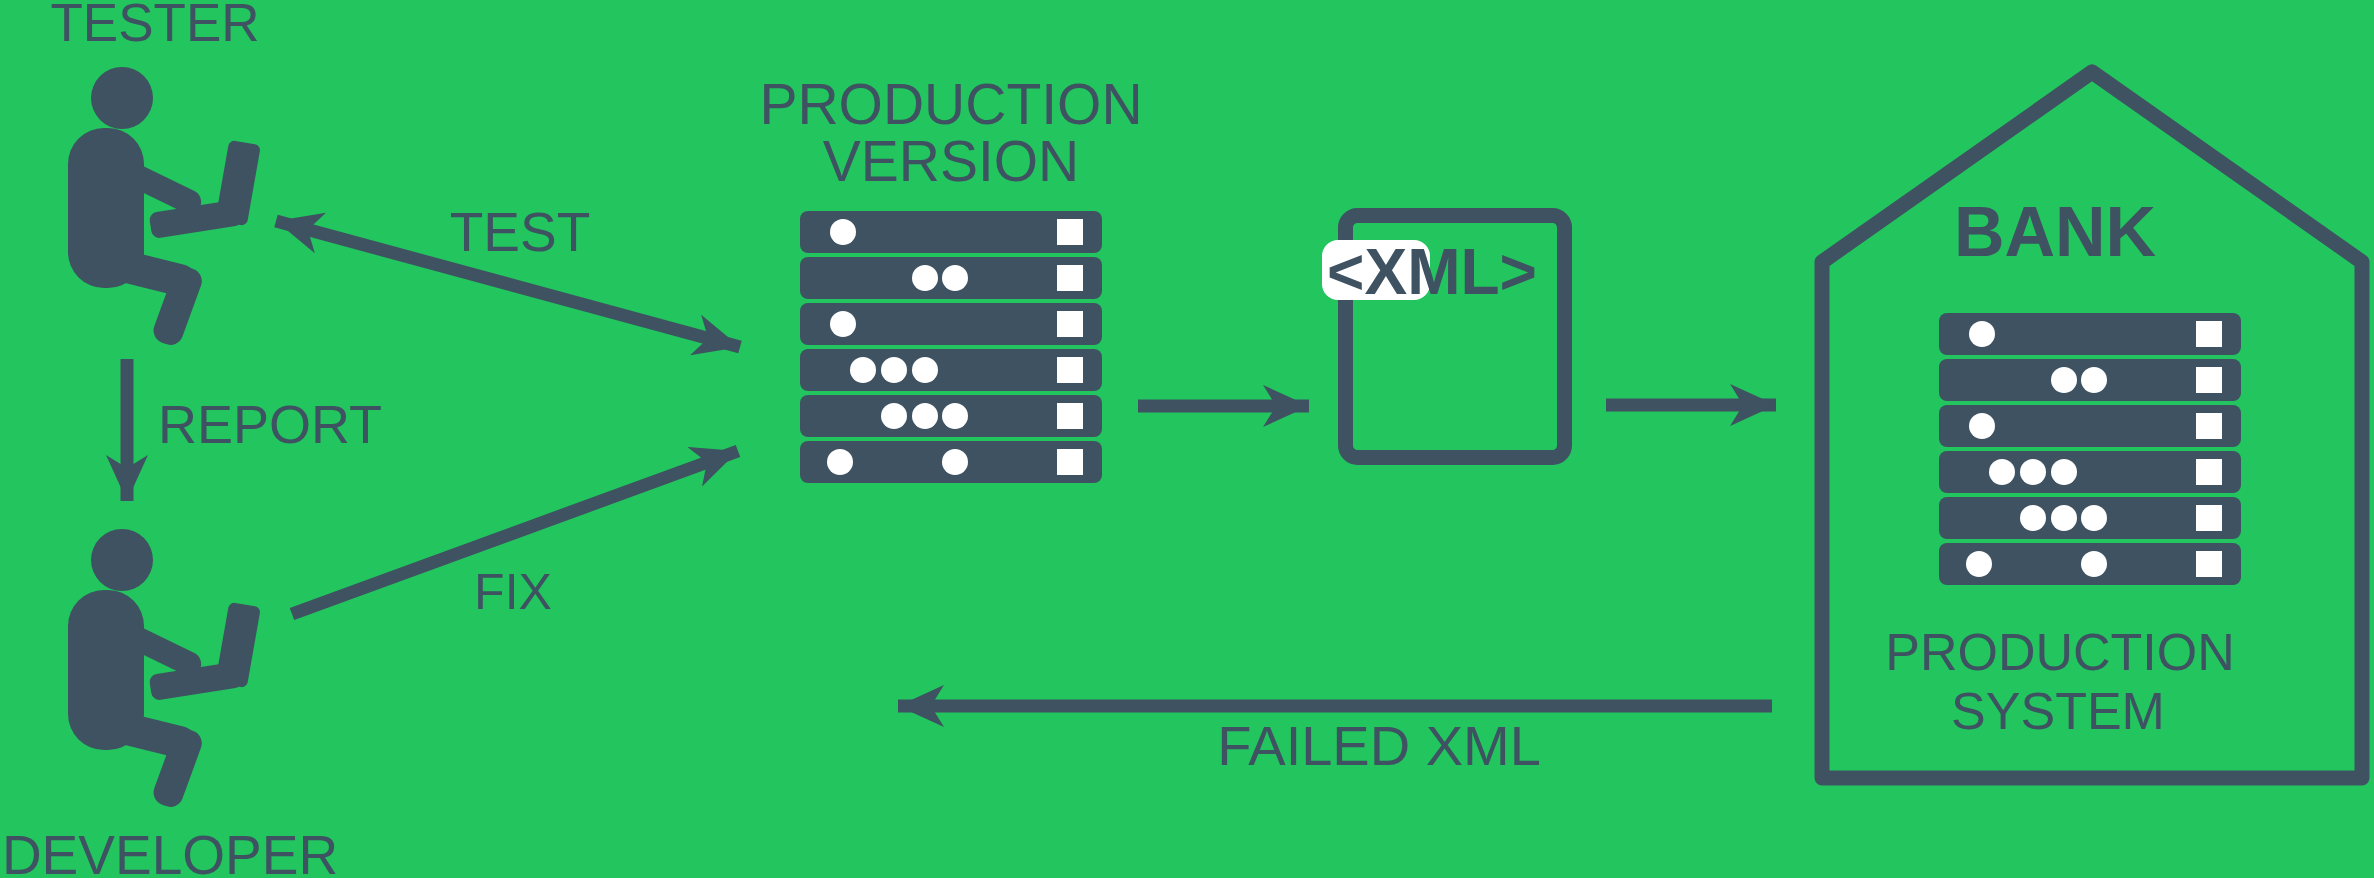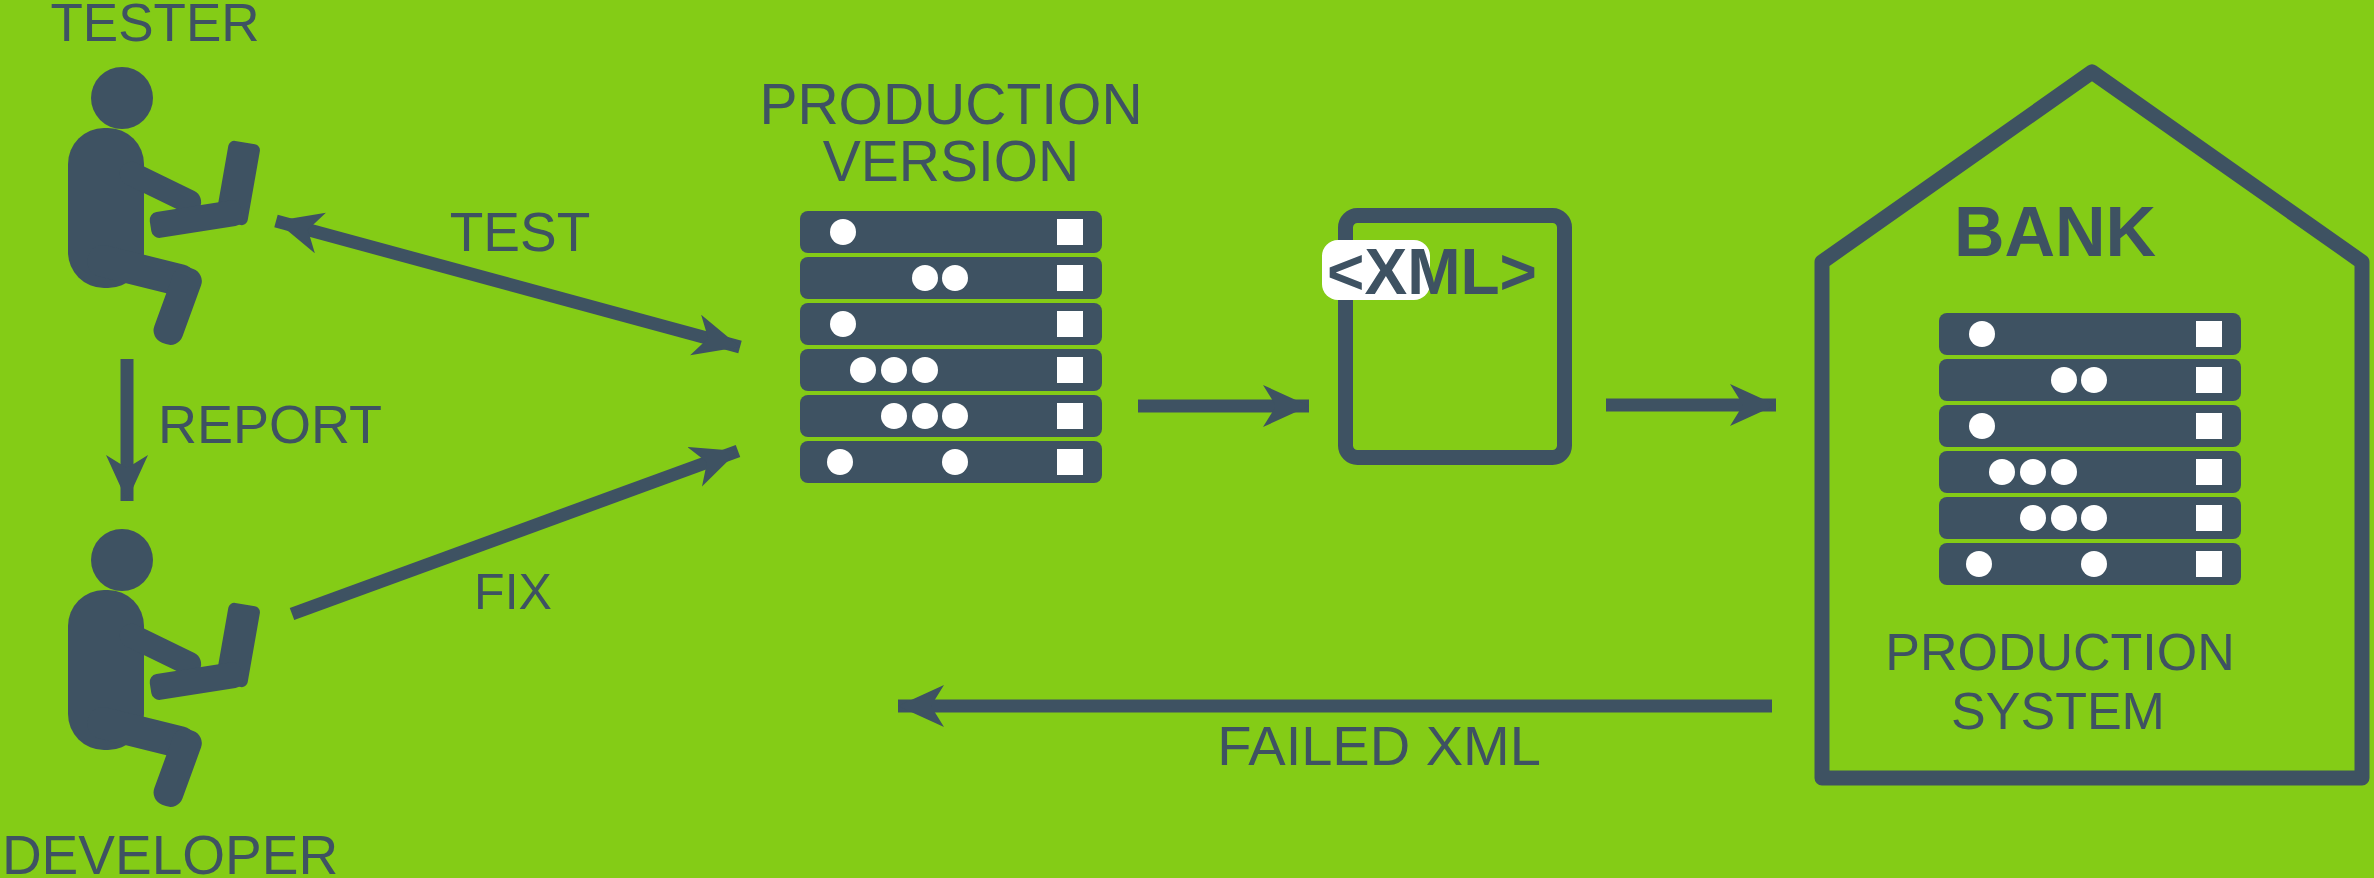--- a/index.html
+++ b/index.html
@@ -1,16 +1,16 @@
 <!DOCTYPE html>
 <html><head>
 <meta charset="utf-8">
 <style>
   html,body{margin:0;padding:0;background:#000;}
-  .stage{position:relative;width:2374px;height:878px;background:#84cc16;overflow:hidden;}
+  .stage{position:relative;width:2374px;height:878px;background:#22c55e;overflow:hidden;}
   svg{display:block;}
   text{font-family:"Liberation Sans",sans-serif;fill:#3E5262;}
   .lbl{font-weight:400;}
   .shape{fill:#3E5262;}
   .outline{fill:none;stroke:#3E5262;stroke-width:15;}
   .arrow{stroke:#3E5262;stroke-width:13;fill:none;}
 </style>
 </head>
 <body>
 

